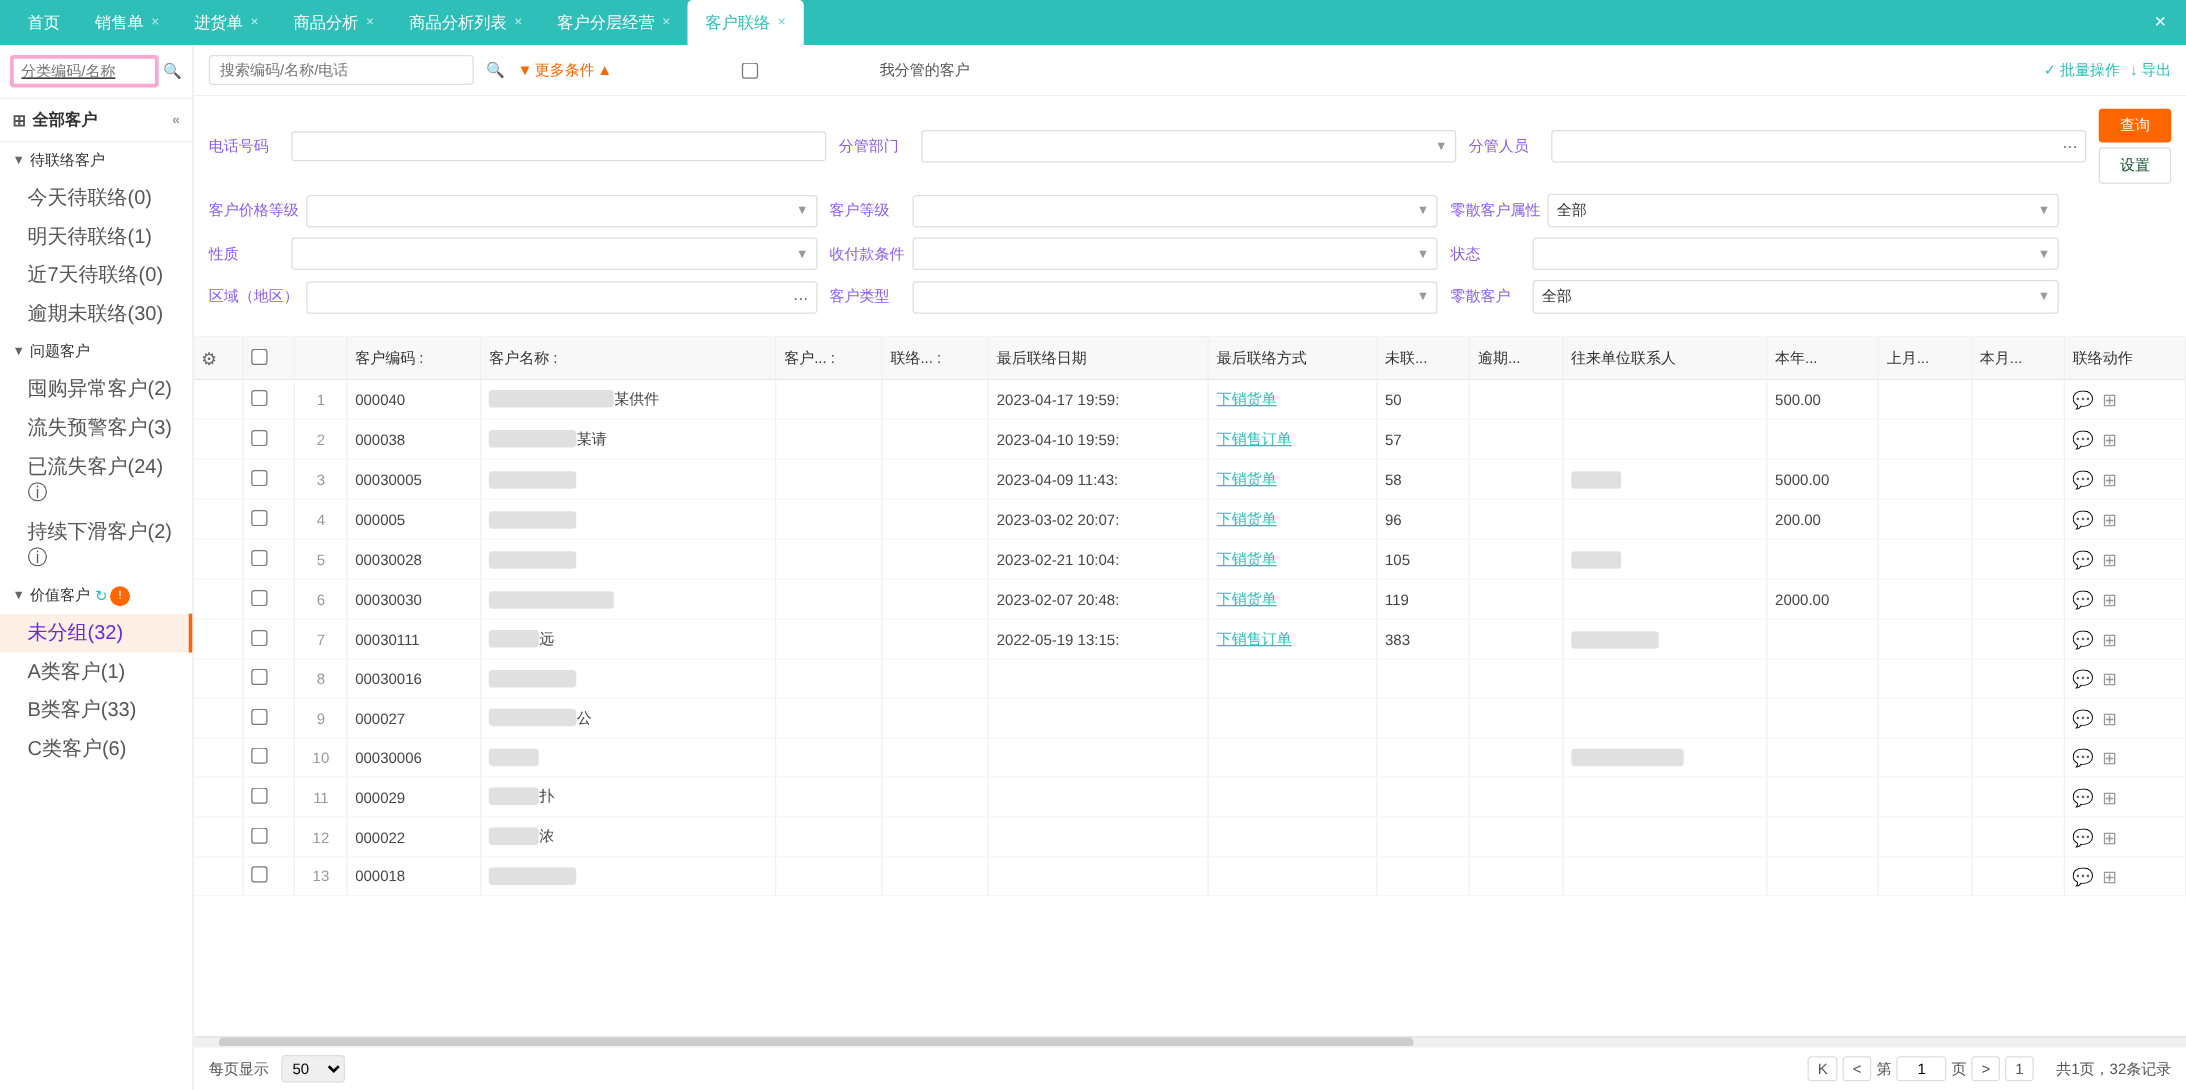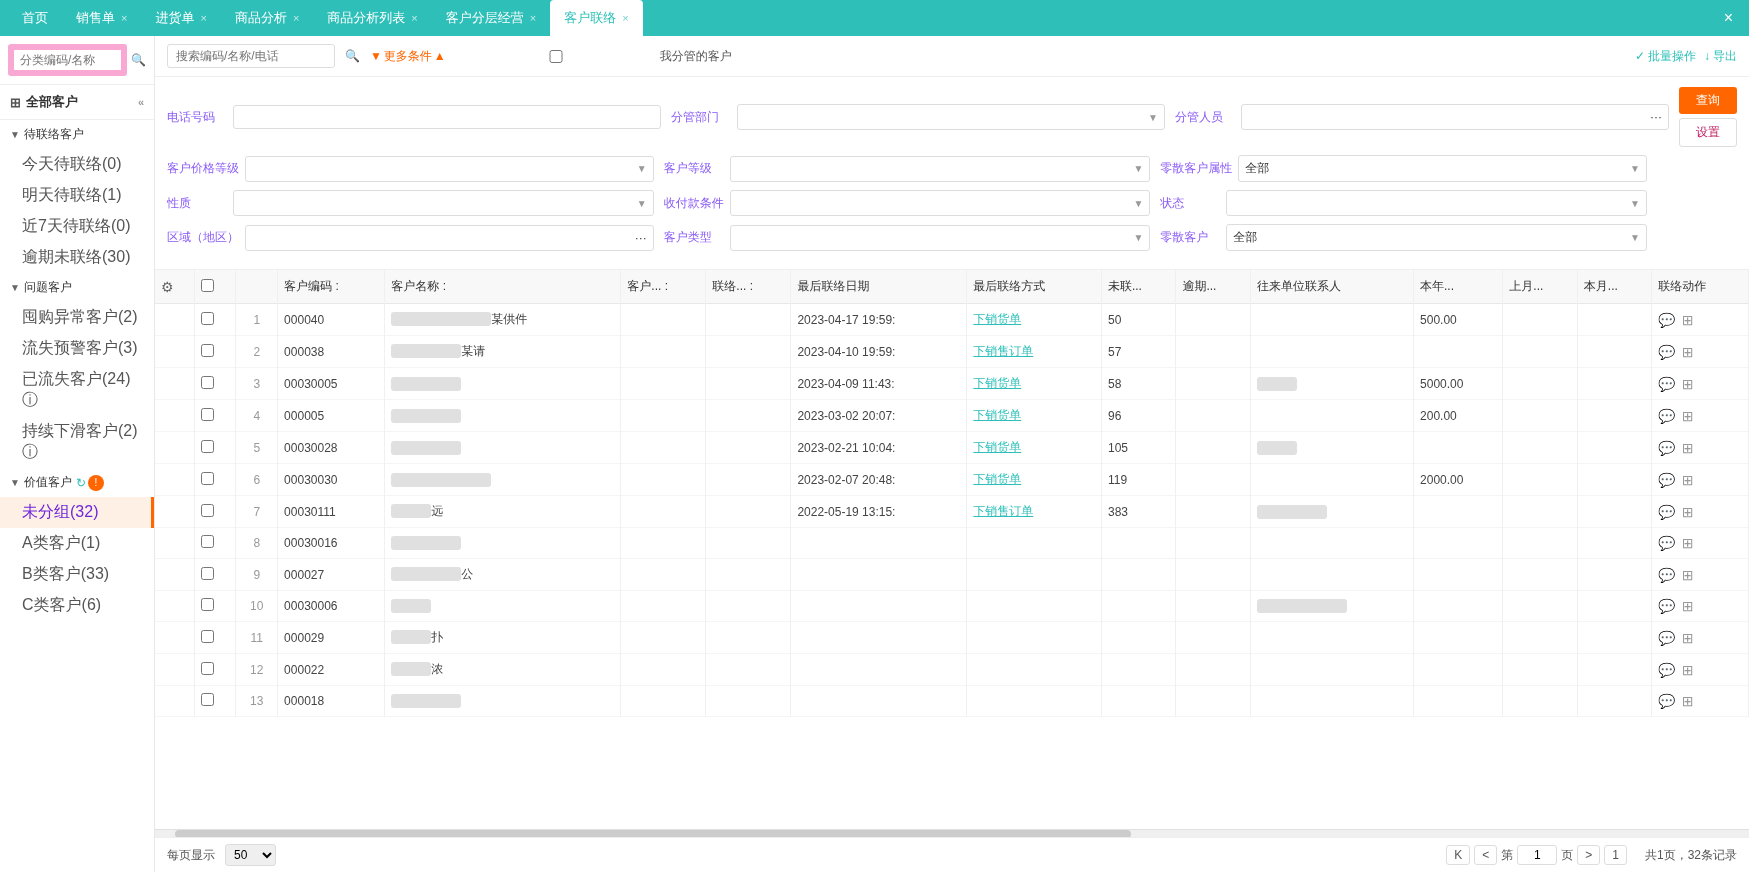--- a/index.html
+++ b/index.html
@@ -58,26 +58,27 @@
       overflow-y: auto;
       flex-shrink: 0;
     }
     .sidebar-search {
       display: flex;
       align-items: center;
       padding: 8px 8px;
       border-bottom: 1px solid #eee;
     }
     .sidebar-search input {
-      border: 6px solid #f9a8d4;
+      border: 3px solid #f9a8d4;
       border-radius: 3px;
       padding: 3px 6px;
       font-size: 12px;
       width: 100%;
       outline: none;
+      text-decoration: underline;
     }
     .sidebar-search .search-icon {
       margin-left: 4px;
       color: #999;
       cursor: pointer;
     }
     .sidebar-all-customers {
       display: flex;
       align-items: center;
       padding: 8px 10px;
@@ -230,21 +231,21 @@
       background: #f60;
       color: #fff;
       border: none;
       border-radius: 3px;
       padding: 5px 16px;
       cursor: pointer;
       font-size: 12px;
     }
     .btn-reset {
       background: #fff;
-      color: #be185d;
+      color: #14532d;
       border: 1px solid #ddd;
       border-radius: 3px;
       padding: 5px 16px;
       cursor: pointer;
       font-size: 12px;
     }
 
     
     .table-container {
       flex: 1;
@@ -410,21 +411,21 @@
       <div class="sidebar-item active">未分组(32)</div>
       <div class="sidebar-item">A类客户(1)</div>
       <div class="sidebar-item">B类客户(33)</div>
       <div class="sidebar-item">C类客户(6)</div>
     </div>
   </div>
 
   <div class="content-area">
 
     <div class="filter-bar">
-      <input type="text" style="width: 168px;" placeholder="搜索编码/名称/电话">
+      <input type="text" style="width: 212px;" placeholder="搜索编码/名称/电话">
       <span class="search-icon">🔍</span>
       <span class="more-conditions">
         <span>▼</span>
         <span>更多条件</span>
         <span>▲</span>
       </span>
       <span class="my-customers">
         <input type="checkbox" style="">
         <span>我分管的客户</span>
       </span>

